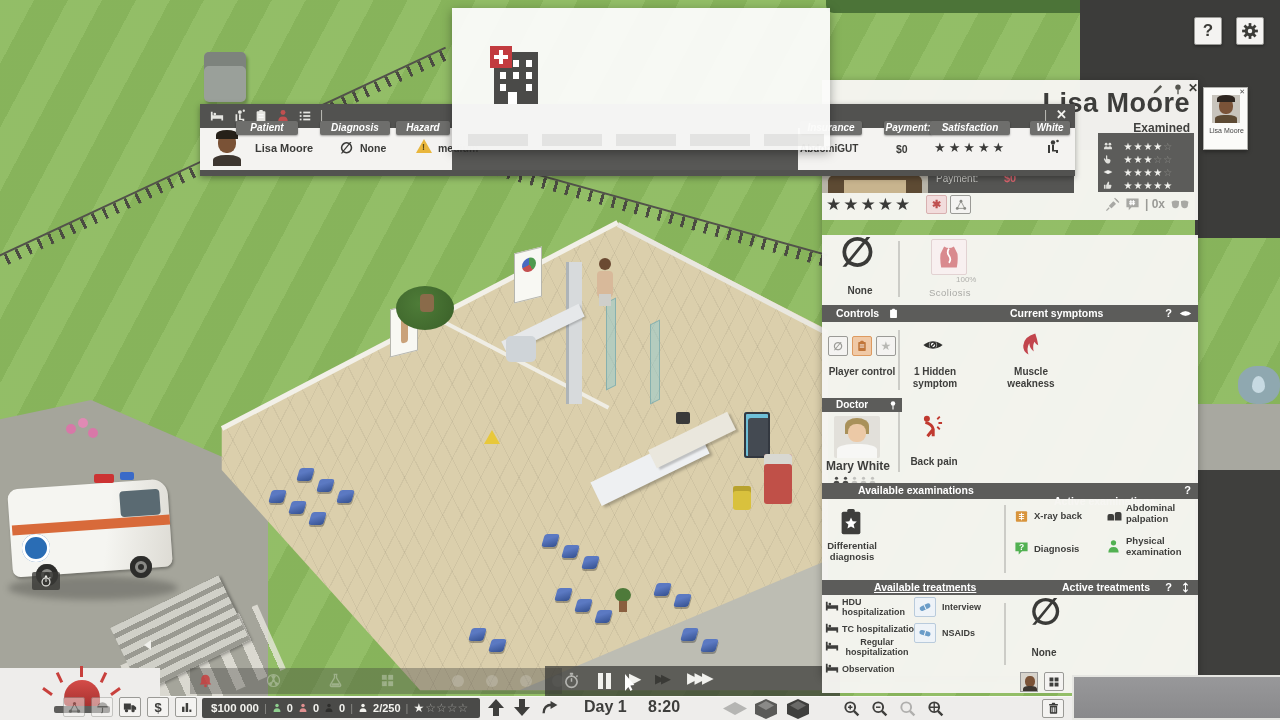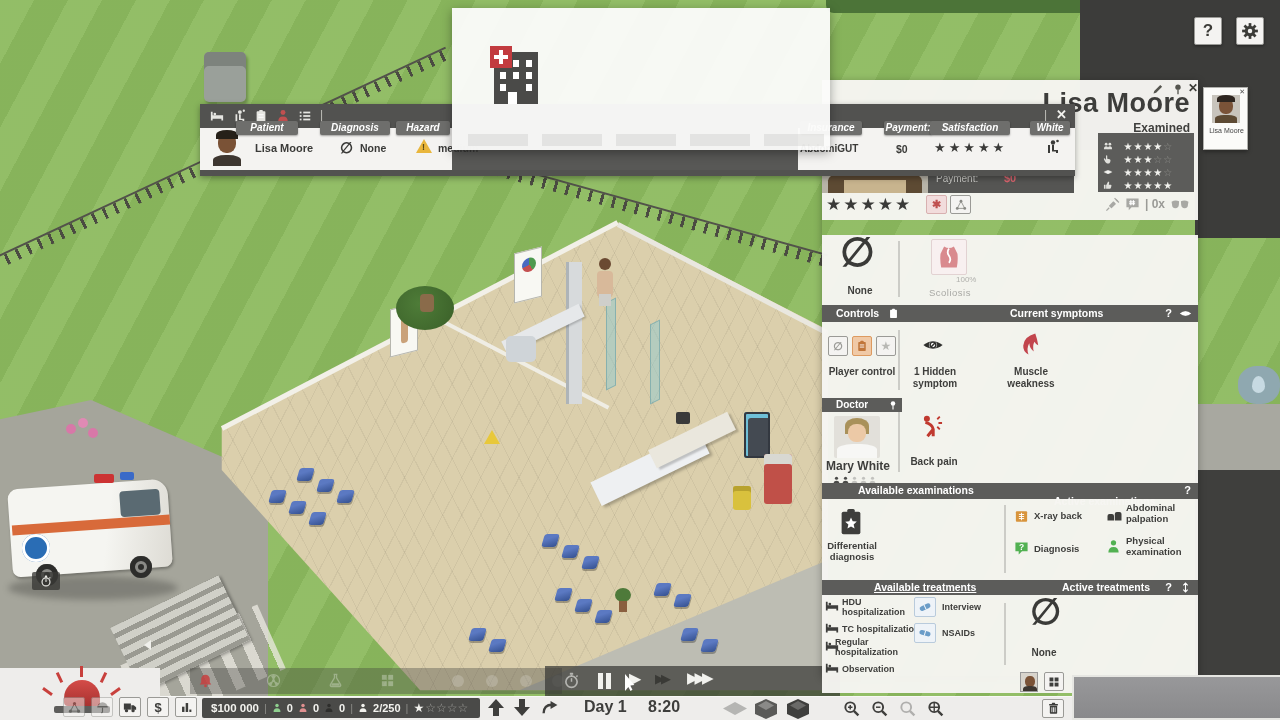--- a/index.html
+++ b/index.html
@@ -608,21 +608,21 @@
           <use href="#i-bed"></use>
         </svg>
       <div class="abs lbl" style="left:20px;top:2px;width:70px;font-size:9px;text-align:left;">HDU hospitalization</div>
       <svg class="ic abs" width="14" height="14" style="left:3px;top:26px;color:#3e3e3c">
           <use href="#i-bed"></use>
         </svg>
       <div class="abs lbl" style="left:20px;top:29px;width:90px;font-size:9px;text-align:left;white-space:nowrap;">TC hospitalization</div>
       <svg class="ic abs" width="14" height="14" style="left:3px;top:44px;color:#3e3e3c">
           <use href="#i-bed"></use>
         </svg>
-      <div class="abs lbl" style="left:13px;top:42px;width:70px;font-size:9px;text-align:left;">Regular hospitalization</div>
+      <div class="abs lbl" style="left:20px;top:42px;width:70px;font-size:9px;text-align:center;">Regular hospitalization</div>
       <svg class="ic abs" width="14" height="14" style="left:3px;top:66px;color:#3e3e3c">
           <use href="#i-bed"></use>
         </svg>
       <div class="abs lbl" style="left:20px;top:69px;width:90px;font-size:9px;text-align:left;white-space:nowrap;">Observation</div>
       <div class="abs btnw" style="left:92px;top:2px;width:22px;height:20px;background:#eef3f8;border-color:#b9cbdc;">
         <svg class="ic" width="14" height="14" style="color:#6a9cc8">
             <use href="#i-pill"></use>
           </svg>
       </div>
       <span class="abs lbl" style="left:120px;top:7px;font-size:9px;text-align:left;">Interview</span>

